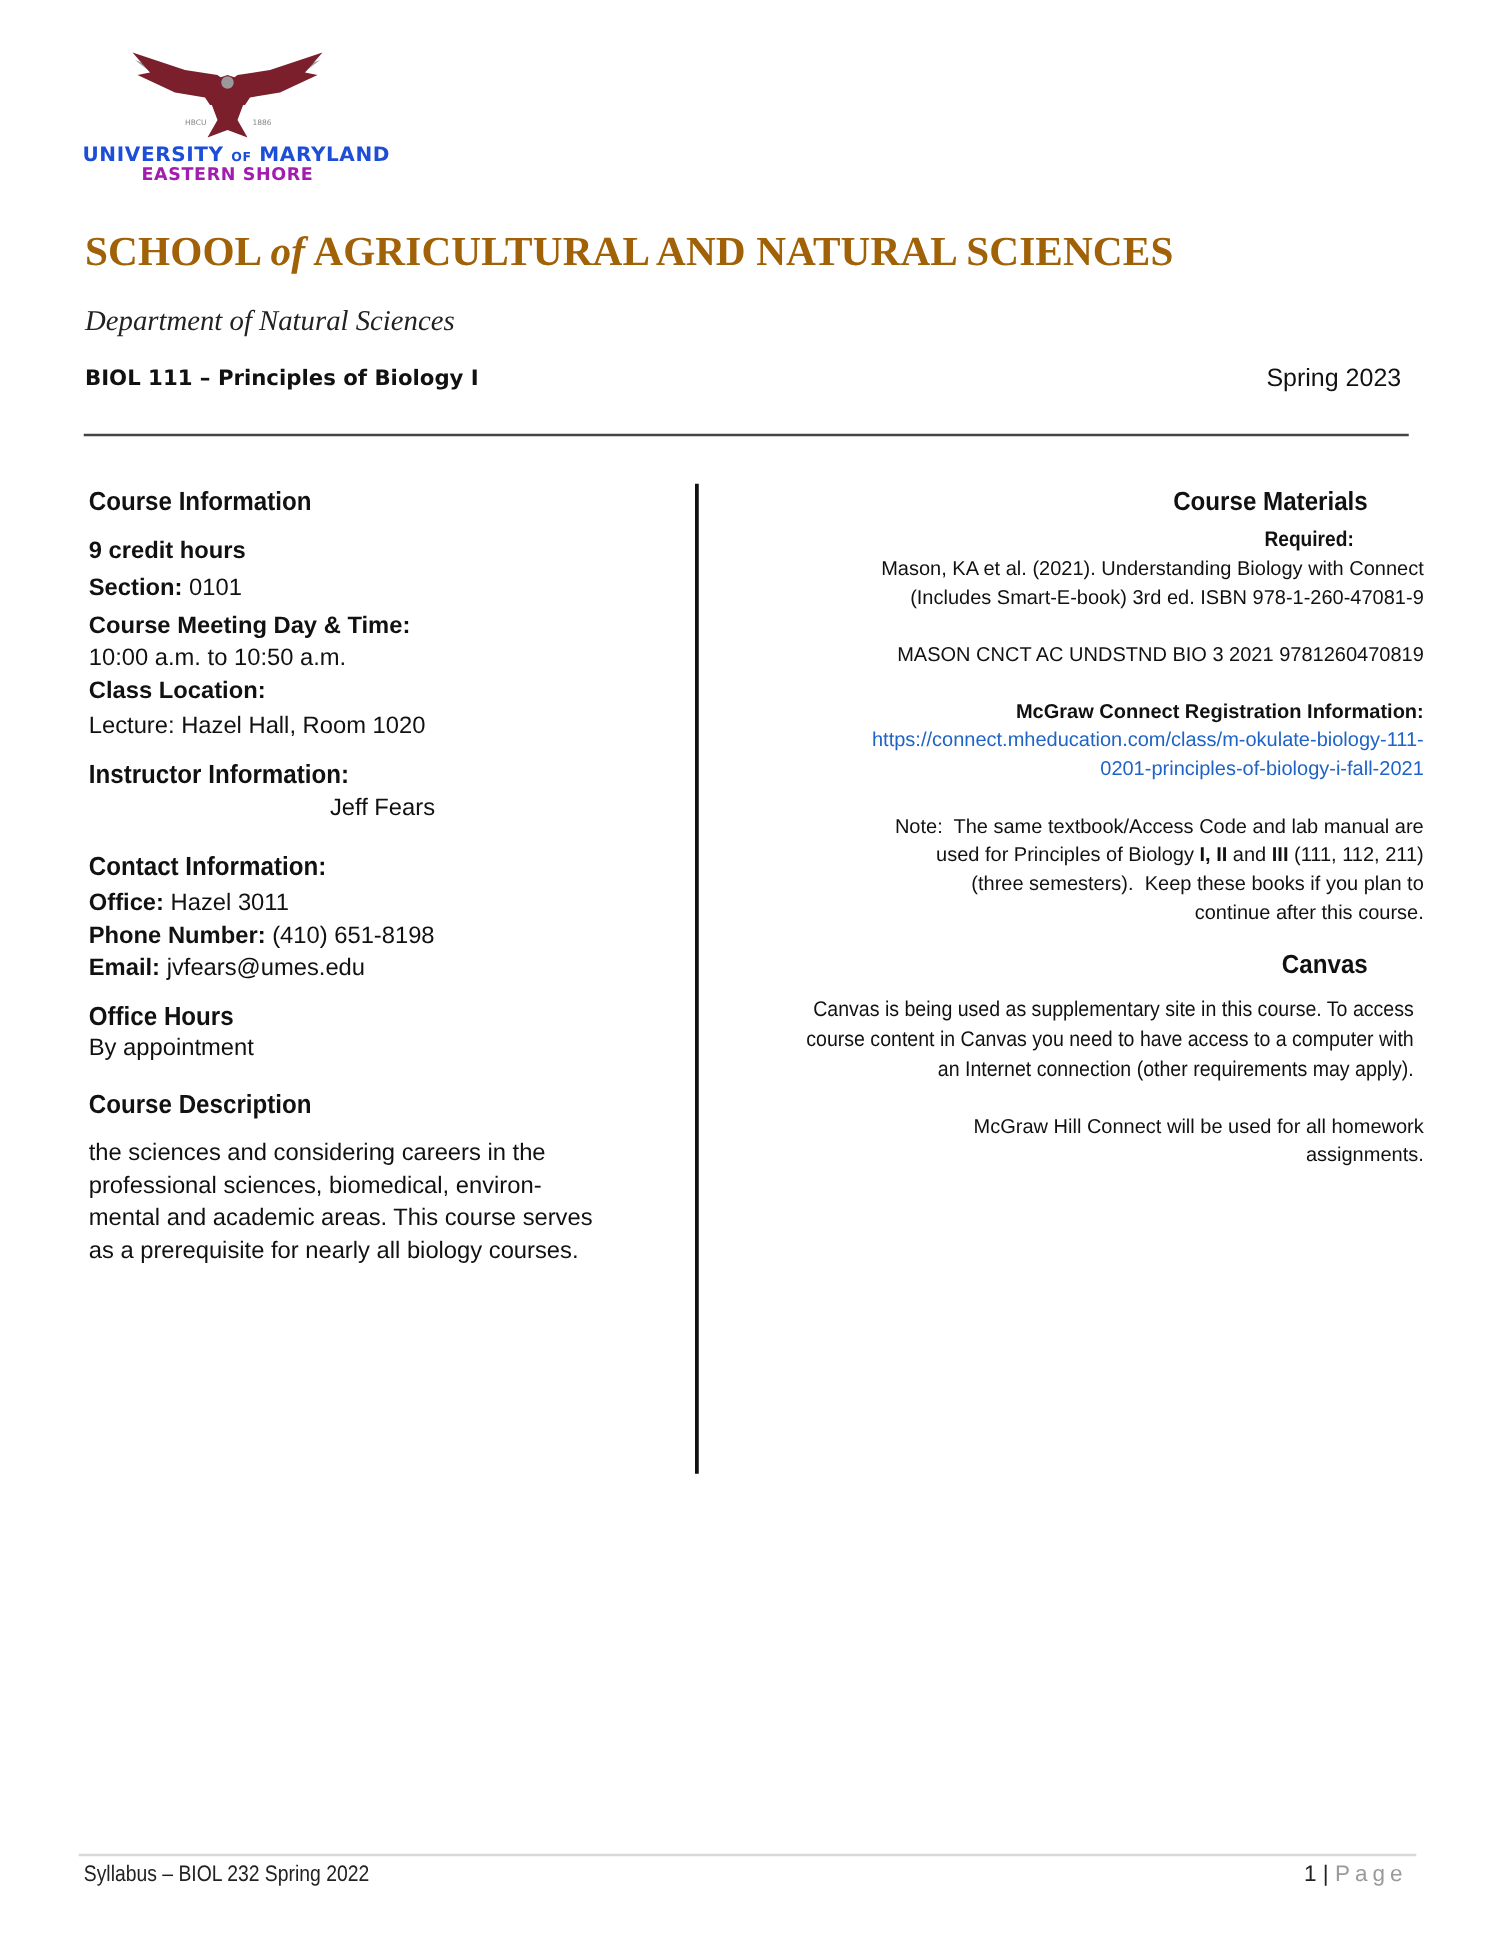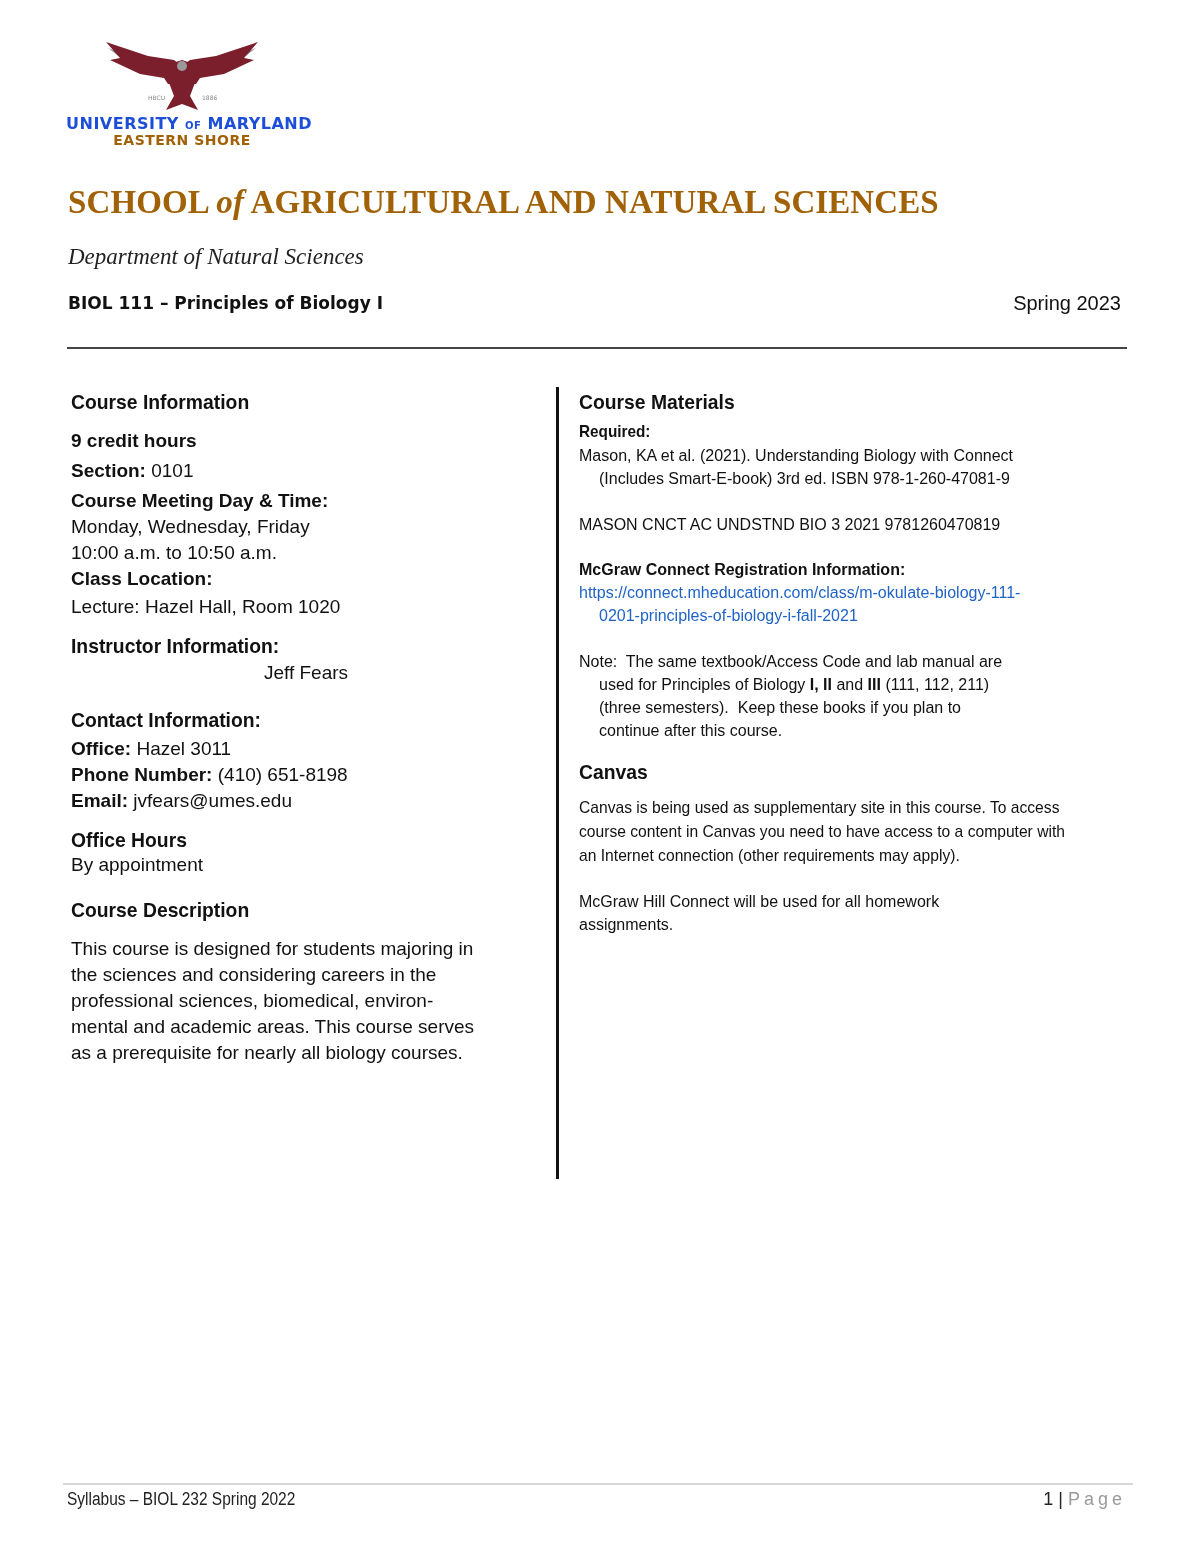--- a/index.html
+++ b/index.html
@@ -5,39 +5,39 @@
     * { box-sizing: border-box; margin: 0; padding: 0; }
     html, body { width: 1200px; height: 1553px; background: #ffffff; }
     body { position: relative; font-family: "Liberation Sans", sans-serif; color: #111; overflow: hidden; }
 
     .logo { position: absolute; left: 66px; top: 40px; width: 232px; height: 112px; }
     .logo svg { position: absolute; left: 38px; top: 0; }
     .logo-line1 { position: absolute; left: 0; top: 74px; width: 232px; text-align: center;
       font-family: "DejaVu Sans", sans-serif; font-weight: bold; font-size: 16px; color: #1d4ed8; letter-spacing: 0.5px; white-space: nowrap; }
     .logo-line1 .of { font-size: 10px; font-weight: bold; }
     .logo-line2 { position: absolute; left: 0; top: 92px; width: 232px; text-align: center;
-      font-family: "DejaVu Sans", sans-serif; font-weight: bold; font-size: 14px; color: #a16207; letter-spacing: 0.5px; }
+      font-family: "DejaVu Sans", sans-serif; font-weight: bold; font-size: 14px; color: #a21caf; letter-spacing: 0.5px; }
 
     .school-title { position: absolute; left: 68px; top: 184px; font-family: "Liberation Serif", serif;
       font-size: 33px; color: #a16207; white-space: nowrap; letter-spacing: 0.1px; font-weight: bold; }
     .school-title .of { font-style: italic; }
 
     .dept { position: absolute; left: 68px; top: 244px; font-family: "Liberation Serif", serif;
       font-style: italic; font-size: 23px; color: #222; }
 
     .course-line { position: absolute; left: 68px; top: 293px; font-family: "DejaVu Sans", sans-serif;
       font-weight: bold; font-size: 17px; color: #111; }
     .term { position: absolute; right: 79px; top: 292px; font-size: 20px; color: #111; }
 
     .hr-top { position: absolute; left: 67px; top: 347px; width: 1060px; height: 2px; background: #444; }
 
     .col-divider { position: absolute; left: 556px; top: 387px; width: 3px; height: 792px; background: #111; }
 
     .left-col { position: absolute; left: 71px; top: 388px; width: 470px; }
-    .right-col { position: absolute; left: 579px; top: 388px; width: 560px; }
+    .right-col { position: absolute; left: 579px; top: 388px; width: 560px; text-align: right; }
 
     .h-sec { font-family: "Liberation Sans", sans-serif; font-weight: bold; font-size: 21px; color: #111;
       transform: scaleX(0.92); transform-origin: left; white-space: nowrap; }
     .p { font-size: 19px; line-height: 26px; color: #111; }
     .b { font-weight: bold; }
     .small { font-size: 16px; line-height: 23px; }
 
     .link { color: #1f63c6; }
     .indent { padding-left: 20px; }
 
@@ -81,21 +81,20 @@
 
 <div class="left-col">
   <div>
     <div class="h-sec" style="margin-top:2px;">Course Information</div>
     <div class="p b" style="margin-top:14px;font-size:19px;">9 credit hours</div>
     <div class="p" style="margin-top:4px;">
       <span class="b">Section:</span>
       <span>0101</span>
     </div>
     <div class="p b" style="margin-top:4px;">Course Meeting Day &amp; Time:</div>
-    <div class="p">Monday, Wednesday, Friday</div>
     <div class="p">10:00 a.m. to 10:50 a.m.</div>
     <div class="p b">Class Location:</div>
     <div class="p" style="margin-top:2px;">Lecture: Hazel Hall, Room 1020</div>
   </div>
 
   <div style="margin-top:14px;">
     <div class="h-sec">Instructor Information:</div>
     <div class="p" style="margin-top:2px;text-align:center;">Jeff Fears</div>
   </div>
 
@@ -116,21 +115,20 @@
   </div>
 
   <div style="margin-top:14px;">
     <div class="h-sec">Office Hours</div>
     <div class="p" style="">By appointment</div>
   </div>
 
   <div style="margin-top:20px;">
     <div class="h-sec">Course Description</div>
     <div style="margin-top:14px;">
-      <div class="p">This course is designed for students majoring in</div>
       <div class="p">the sciences and considering careers in the</div>
       <div class="p">professional sciences, biomedical, environ-</div>
       <div class="p">mental and academic areas. This course serves</div>
       <div class="p">as a prerequisite for nearly all biology courses.</div>
     </div>
   </div>
 </div>
 
 <div class="right-col">
   <div>

